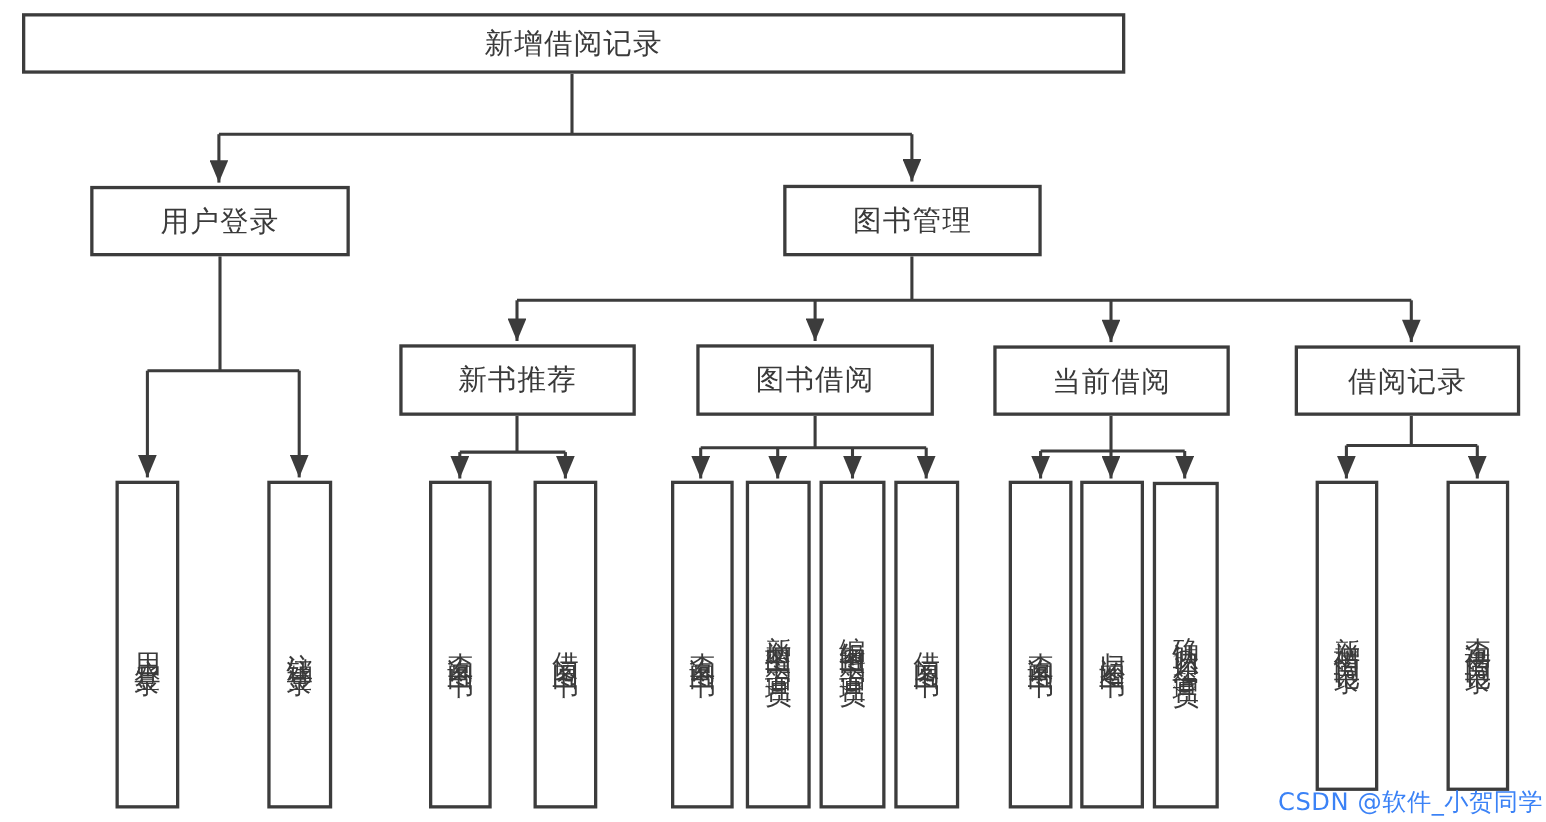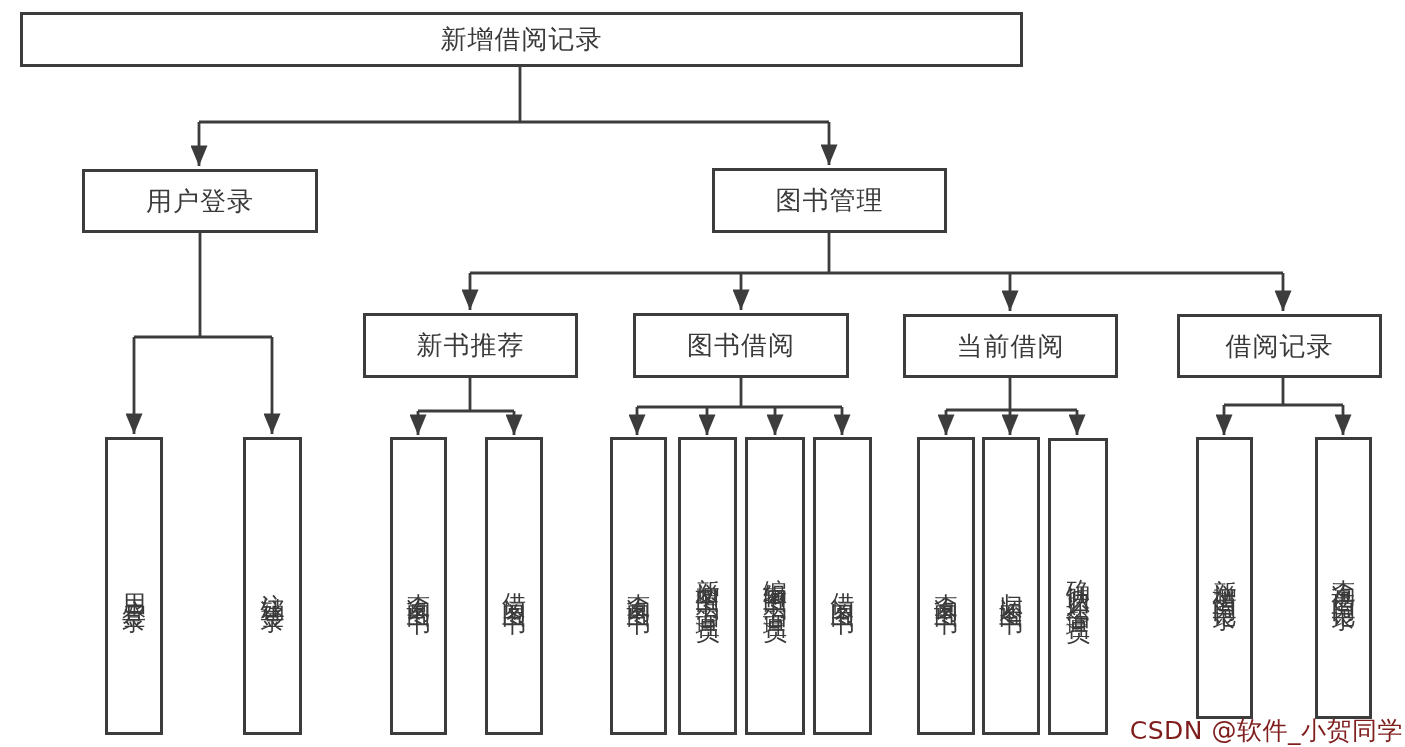--- a/index.html
+++ b/index.html
@@ -43,22 +43,22 @@
   .vlabel {
     writing-mode: vertical-rl;
     text-orientation: mixed;
     letter-spacing: 6px;
     line-height: 1;
   }
   .watermark {
     position: absolute;
     top: 714px;
     right: 2px;
-    color: #7f1d1d;
-    font-size: 25px;
+    color: #3b82f6;
+    font-size: 22px;
     letter-spacing: 0.5px;
     z-index: 5;
   }
 </style>
 </head>
 <body>
 
 <div class="canvas">
 
   <svg class="connectors" viewBox="0 0 1405 747">

